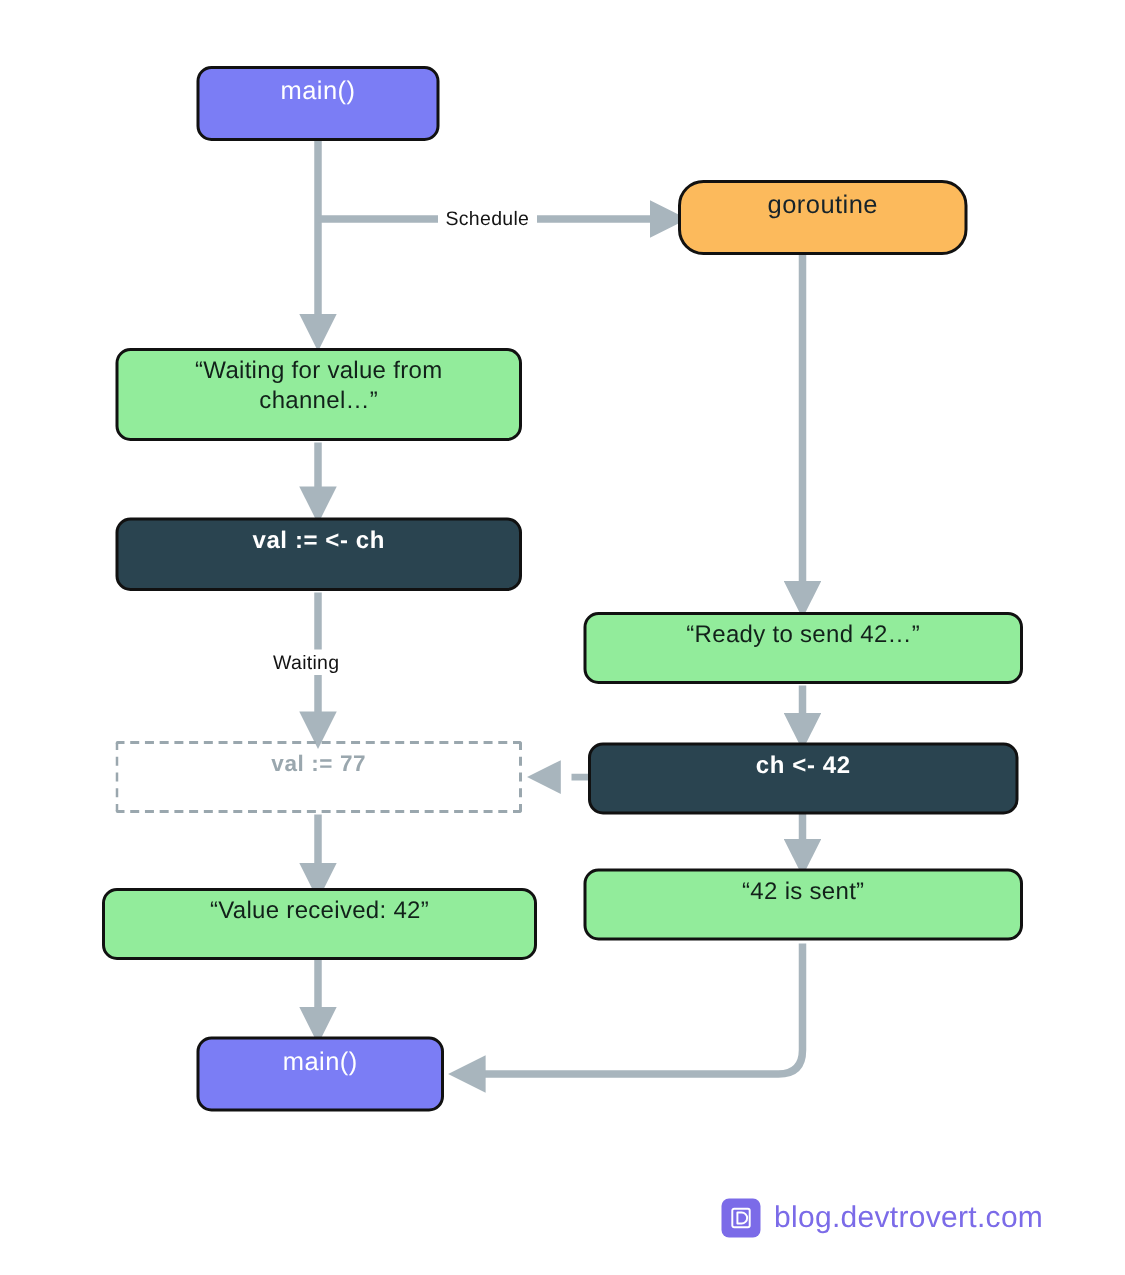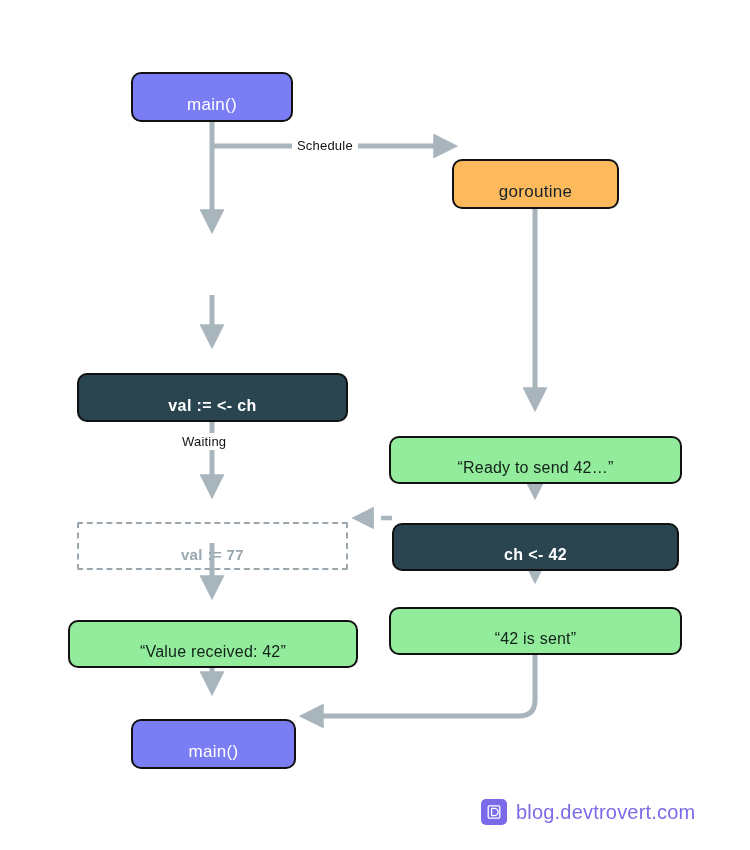--- a/index.html
+++ b/index.html
@@ -22,29 +22,28 @@
     left: 0;
     top: 0;
     width: 750px;
     height: 850px;
     pointer-events: none;
   }
   .node {
     position: absolute;
     box-sizing: border-box;
     display: flex;
-    align-items: flex-end;
+    align-items: flex-start;
     justify-content: center;
     text-align: center;
     border-radius: 10px;
     border: 2.5px solid #111111;
     line-height: 1.28;
     padding: 4px 10px;
     z-index: 3;
-    margin-top: 28px;
   }
   .node.purple {
     background: #7B7DF5;
     color: #ffffff;
     font-size: 17px;
     font-weight: 400;
     letter-spacing: 0.3px;
   }
   .node.orange {
     background: #FCBA5C;
@@ -150,24 +149,27 @@
 
     <g stroke="#A8B5BD" stroke-width="4.5" fill="none" stroke-dasharray="11 9" stroke-linecap="butt">
       <path d="M 392 518 L 357 518" marker-end="url(#arrowDash)"></path>
     </g>
   </svg>
 
   <div class="node purple" style="left:131px; top:44px; width:162px; height:50px;">
     <span>main()</span>
   </div>
 
-  <div class="node orange" style="left:452px; top:131px; width:167px; height:50px;">
+  <div class="node orange" style="left:452px; top:120px; width:193px; height:50px;border-radius:17px;">
     <span>goroutine</span>
   </div>
 
+  <div class="node green" style="left:77px; top:232px; width:271px; height:62px;">
+    <span>“Waiting for value from channel…”</span>
+  </div>
 
   <div class="node dark" style="left:77px; top:345px; width:271px; height:49px;">
     <span>val := &lt;- ch</span>
   </div>
 
   <div class="node ghost" style="left:77px; top:494px; width:271px; height:48px;">
     <span>val := 77</span>
   </div>
 
   <div class="node green" style="left:68px; top:592px; width:290px; height:48px;">

